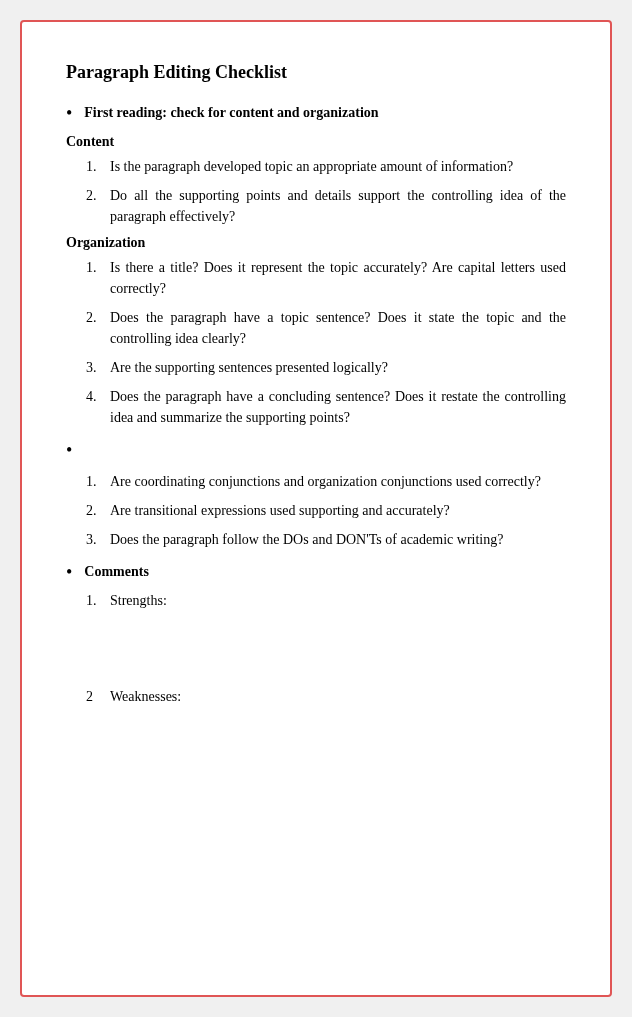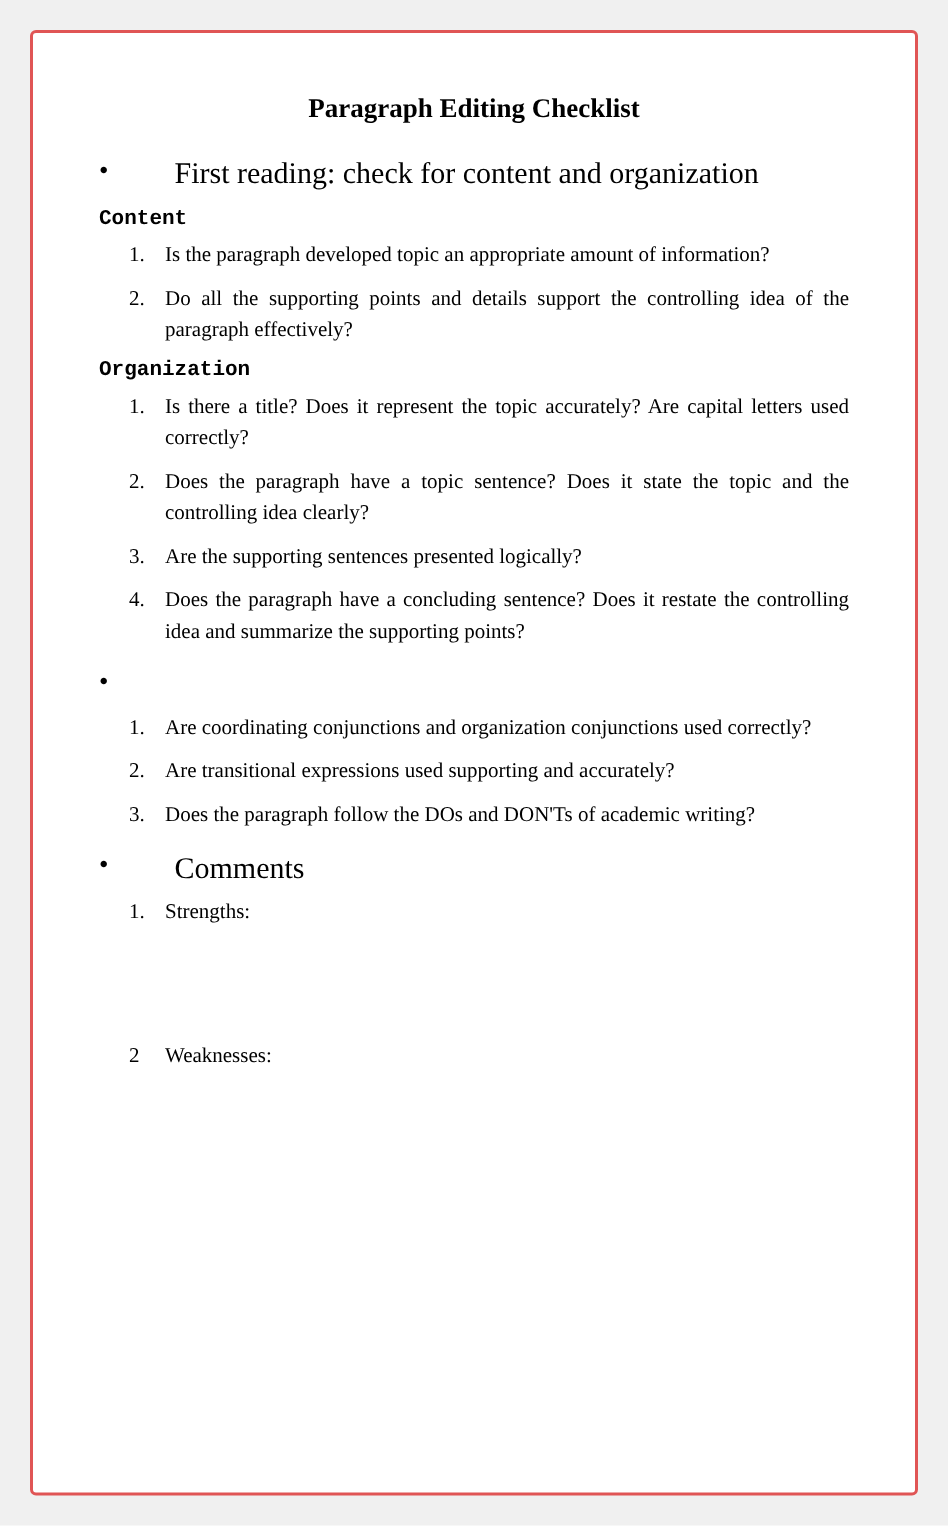--- a/index.html
+++ b/index.html
@@ -22,52 +22,49 @@
       width: 592px;
       min-height: 977px;
       background: #ffffff;
       border: 2px solid #e05555;
       border-radius: 4px;
       padding: 40px 44px;
       position: relative;
     }
 
     .title {
-      text-align: center;
       font-size: 18px;
       font-weight: bold;
       margin-bottom: 22px;
       font-family: Georgia, serif;
     }
 
     .section-bullet {
       display: flex;
       align-items: flex-start;
       margin-bottom: 10px;
     }
 
     .bullet-dot {
       font-size: 18px;
       margin-right: 12px;
       margin-top: -2px;
       flex-shrink: 0;
     }
 
     .bullet-label {
-      font-size: 20px;
-      font-weight: normal;
-      margin-left: 32px;
+      font-size: 14px;
+      font-weight: bold;
     }
 
     .subsection-heading {
       font-size: 14px;
       font-weight: bold;
       margin-top: 8px;
       margin-bottom: 6px;
-      font-family: Liberation Mono, monospace;
     }
 
     .ordered-list {
       list-style: none;
       margin-left: 20px;
     }
 
     .ordered-list li {
       display: flex;
       align-items: flex-start;

